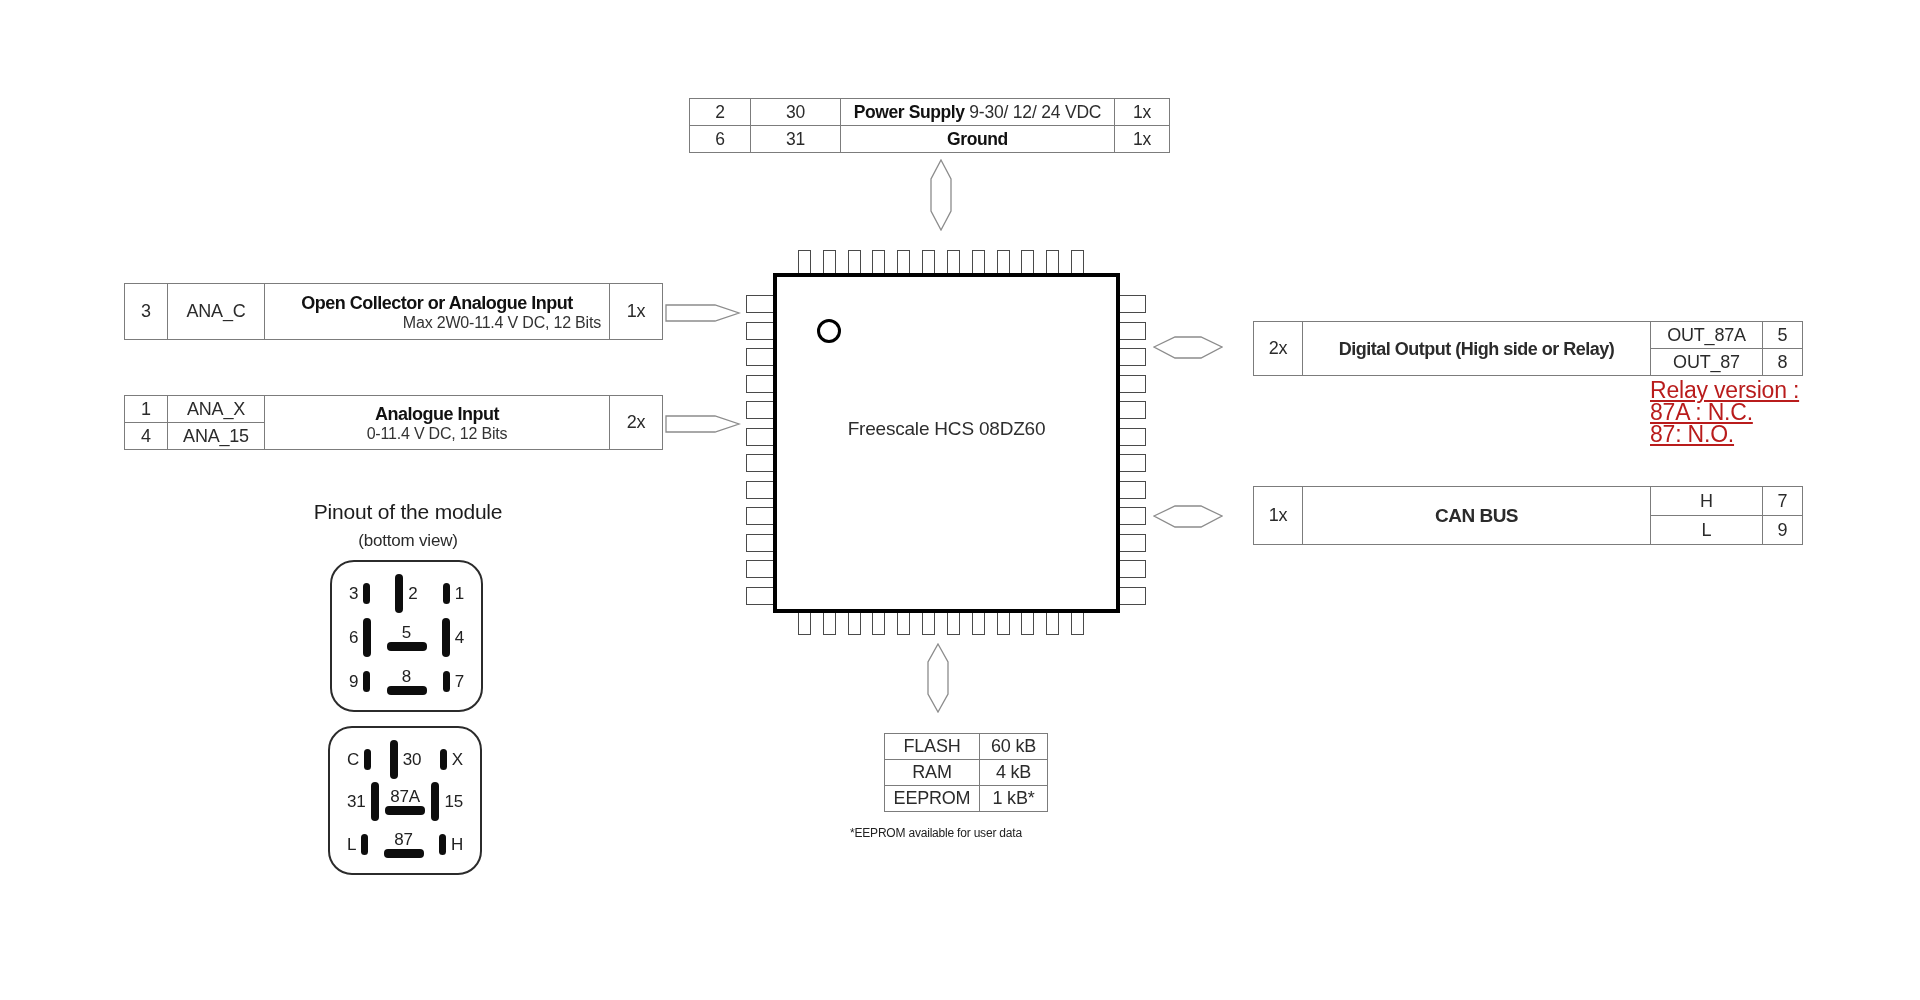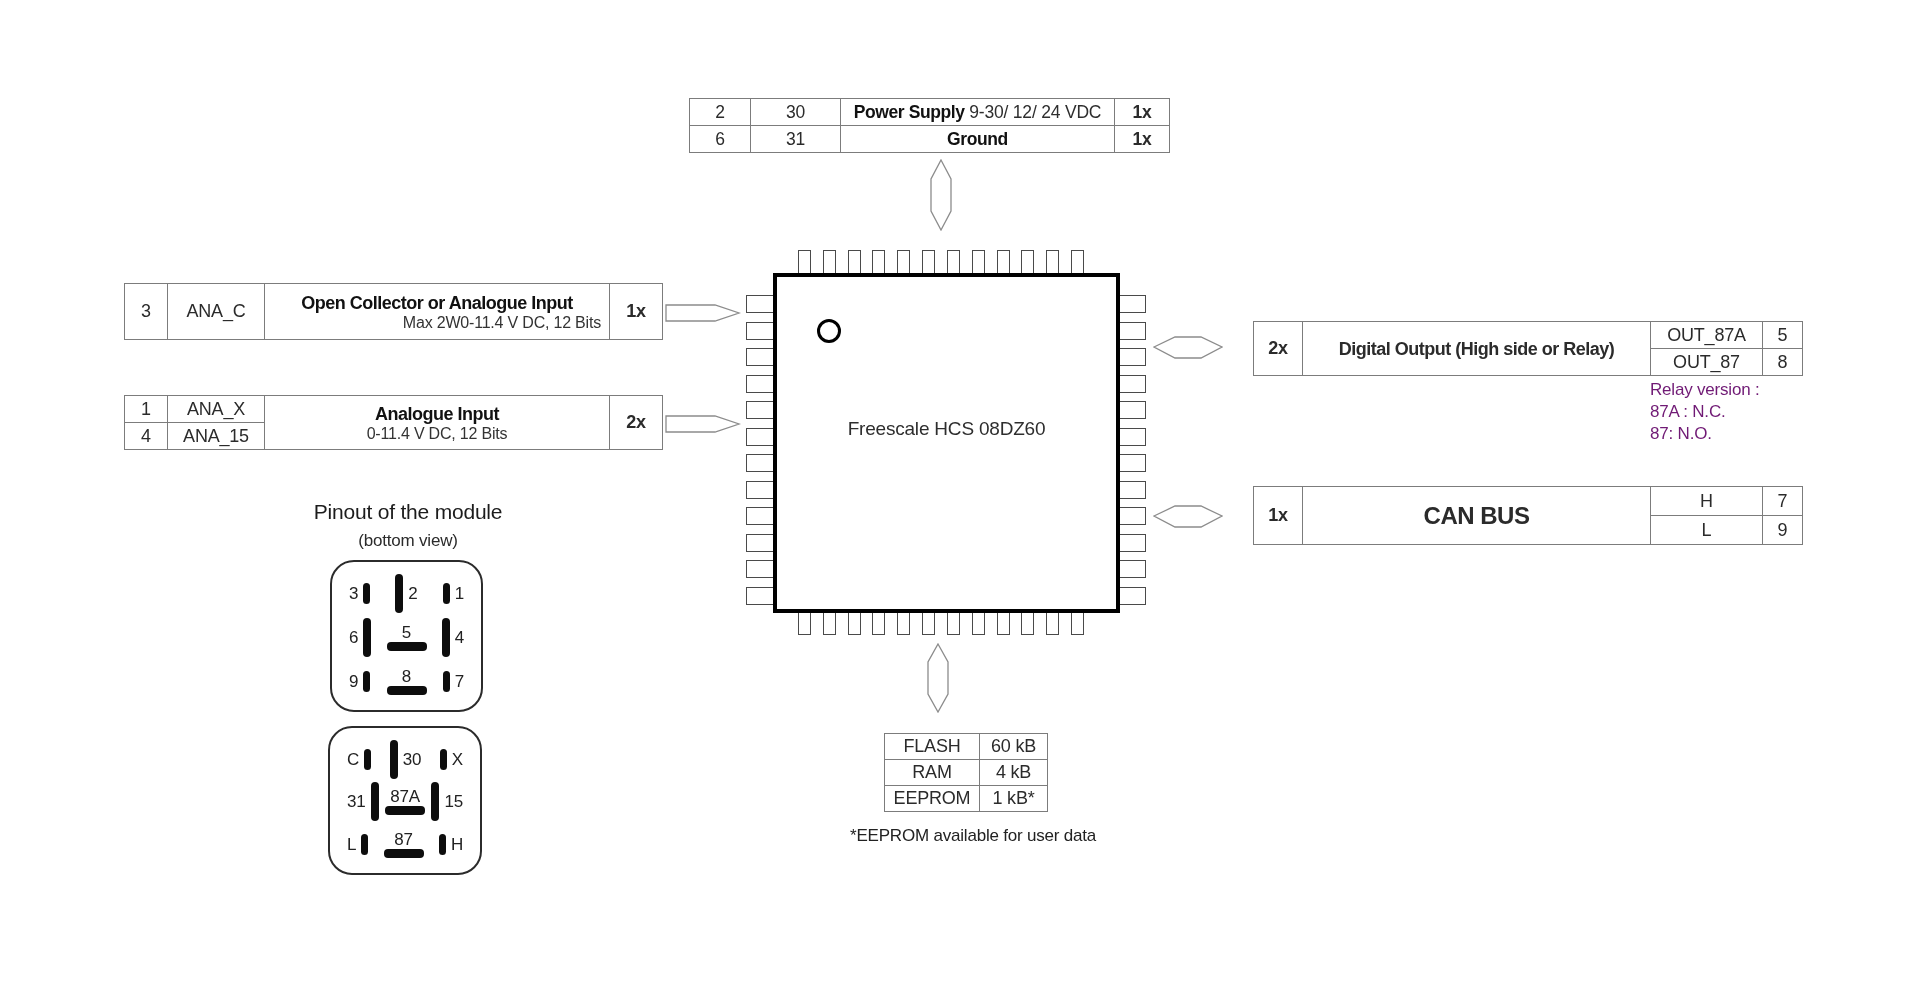--- a/index.html
+++ b/index.html
@@ -8,43 +8,43 @@
     font-family:"Liberation Sans","DejaVu Sans",sans-serif;color:#222;letter-spacing:-0.2px;
   }
   
   table.tbl{position:absolute;border-collapse:collapse;table-layout:fixed;background:#fff;}
   table.tbl td{
     border:1.5px solid #7c7c7c;text-align:center;vertical-align:middle;
     padding:0;font-size:18px;color:#2b2b2b;overflow:visible;white-space:nowrap;
   }
   .pin-cell{color:#3d3d3d;}
   .sig-cell{color:#3d3d3d;}
-  .count-cell{font-weight:bold;font-size:19px;color:#111;margin-top:46px;}
+  .count-cell{font-weight:normal;font-size:19px;color:#111;margin-top:46px;}
   .cell-title{font-weight:bold;font-size:18px;letter-spacing:-0.5px;color:#111;line-height:22px;}
   .cell-spec{font-size:16px;color:#333;line-height:18px;}
   .oc-spec{display:flex;justify-content:flex-end;padding:0 8px 0 44px;}
   .lbl-bold{font-weight:bold;color:#111;letter-spacing:-0.4px;}
   .lbl-reg{font-weight:normal;color:#2e2e2e;}
 
   #power-table{left:689px;top:98px;width:480px;}
   #power-table td{height:26px;font-size:17.5px;}
   #oc-table{left:124px;top:283px;width:538px;}
   #oc-table td{height:55px;}
   #ana-table{left:124px;top:395px;width:538px;}
   #ana-table td{height:26px;}
   #do-table{left:1253px;top:321px;width:549px;}
   #do-table td{height:26px;}
   #can-table{left:1253px;top:486px;width:549px;}
   #can-table td{height:28px;}
   #mem-table{left:884px;top:733px;width:163px;border-radius:27px;}
   #mem-table td{height:25px;}
 
-  .relay-notes{position:absolute;left:1650px;top:379px;font-size:17px;line-height:22px;color:#701a75;}
-
-  .mem-note{position:absolute;left:850px;top:826px;font-size:17px;color:#222;}
+  .relay-notes{position:absolute;left:1650px;top:379px;font-size:23px;line-height:22px;color:#b91c1c;text-decoration:underline;}
+
+  .mem-note{position:absolute;left:850px;top:826px;font-size:12px;color:#222;}
 
   
   .chip-body{
     position:absolute;left:773px;top:273px;width:347px;height:340px;box-sizing:border-box;
     border:4px solid #000;background:#fff;z-index:2;
   }
   .chip-circle{
     position:absolute;left:40px;top:42px;width:24px;height:24px;box-sizing:border-box;
     border:3.5px solid #000;border-radius:50%;
   }
@@ -189,21 +189,21 @@
   <table class="tbl" id="can-table">
     <colgroup>
         <col style="width:49px">
         <col style="width:348px">
         <col style="width:112px">
         <col style="width:40px">
       </colgroup>
     <tbody>
         <tr>
       <td rowspan="2" class="count-cell">1x</td>
-      <td rowspan="2" class="cell-title" style="font-size:24px;">CAN BUS</td>
+      <td rowspan="2" class="cell-title" style="font-size:19px;">CAN BUS</td>
       <td class="sig-cell">H</td>
       <td class="pin-cell">7</td>
     </tr>
     <tr>
       <td class="sig-cell">L</td>
       <td class="pin-cell">9</td>
     </tr>
   </tbody>
     </table>
 

